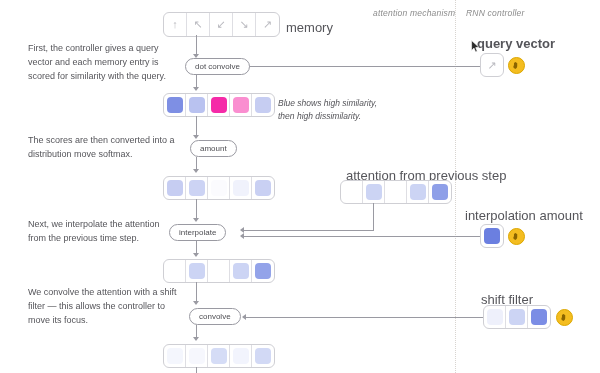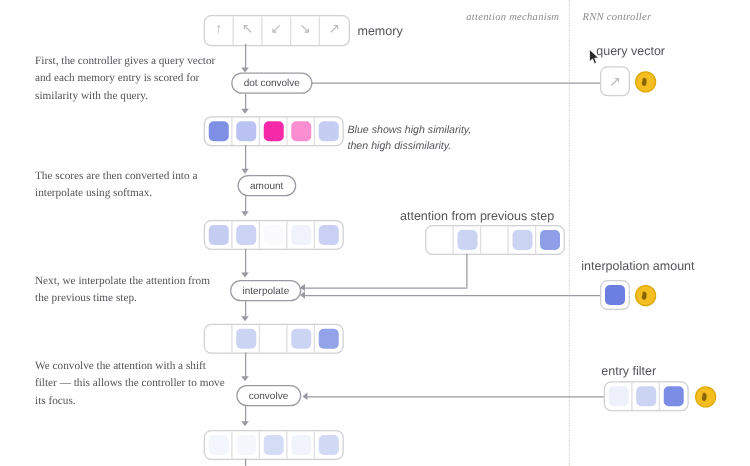--- a/index.html
+++ b/index.html
@@ -11,21 +11,21 @@
     width: 600px;
     height: 373px;
     position: relative;
     overflow: hidden;
     font-family: "Liberation Sans", sans-serif;
     color: #4a4a4a;
     -webkit-font-smoothing: antialiased;
   }
 
   
-  .abs { position: absolute; font-family: Liberation Serif, serif; }
+  .abs { position: absolute; }
 
   
   .col-head {
     font-style: italic;
     font-size: 8.5px;
     color: #8c8c8c;
     letter-spacing: .2px;
     white-space: nowrap;
   }
 
@@ -122,21 +122,21 @@
     position: absolute;
     width: 0; height: 0;
     border-top: 3.2px solid transparent;
     border-bottom: 3.2px solid transparent;
     border-right: 4.5px solid #9a9aa2;
   }
 
   
   .side-label {
     position: absolute;
-    font-size: 10px;
+    font-size: 13px;
     color: #55555a;
     white-space: nowrap;
   }
   .note {
     position: absolute;
     font-style: italic;
     font-size: 8.5px;
     line-height: 12.5px;
     color: #55555a;
     white-space: pre-line;
@@ -185,21 +185,21 @@
   </div>
 </div>
 
 <div class="side-label" style="left:286px; top:20px;">memory</div>
 
 <div class="vline" style="left:196px; top:35px; height:21px;"></div>
 <div class="arrowhead-down" style="left:193px; top:54px;"></div>
 
 <div class="abs narr" style="left:28px; top:41px;">First, the controller gives a query vector and each memory entry is scored for similarity with the query.</div>
 
-<div class="side-label" style="left:477px; top:36px;">query vector</div>
+<div class="side-label" style="left:477px; top:36px;font-weight:bold;">query vector</div>
 
 <div class="strip" style="left:480px; top:53px;">
   <div class="cell">
     <span class="arrow" style="font-size:11px;color:#b9b9bf;">↗</span>
   </div>
 </div>
 
 <div class="gold-handle" style="left:508px; top:57px;">
   <svg width="9" height="9" viewBox="0 0 10 10" aria-hidden="true">
     <path d="M3 8.4 C1.3 7.6 1.1 5.6 2.2 4.6 L2.2 2.3 C2.2 1.7 3.1 1.7 3.1 2.3 L3.1 4.2
@@ -234,21 +234,21 @@
       <div class="swatch" style="background:#c6cdf2;"></div>
     </div>
 </div>
 
 <div class="note" style="left:278px; top:97px;">Blue shows high similarity,
 then high dissimilarity.</div>
 
 <div class="vline" style="left:196px; top:116px; height:21px;"></div>
 <div class="arrowhead-down" style="left:193px; top:135px;"></div>
 
-<div class="abs narr" style="left:28px; top:133px;">The scores are then converted into a interpolate using softmax.</div>
+<div class="abs narr" style="left:28px; top:133px;">The scores are then converted into a distribution move softmax.</div>
 
 <div class="pill" style="left:190px; top:140px;">amount</div>
 
 <div class="vline" style="left:196px; top:157px; height:14px;"></div>
 <div class="arrowhead-down" style="left:193px; top:169px;"></div>
 
 <div class="strip" style="left:163px; top:176px;">
   <div class="cell">
       <div class="swatch" style="background:#c6cdf2;"></div>
     </div>
@@ -262,21 +262,21 @@
       <div class="swatch" style="background:#f0f2fc;"></div>
     </div>
   <div class="cell">
       <div class="swatch" style="background:#c9d0f3;"></div>
     </div>
 </div>
 
 <div class="vline" style="left:196px; top:199px; height:21px;"></div>
 <div class="arrowhead-down" style="left:193px; top:218px;"></div>
 
-<div class="side-label" style="left:320px; top:168px;text-align:right;">attention from previous step</div>
+<div class="side-label" style="left:346px; top:168px;text-align:right;">attention from previous step</div>
 
 <div class="strip" style="left:340px; top:180px;">
   <div class="cell">
       <div class="swatch" style="background:#ffffff;"></div>
     </div>
   <div class="cell">
       <div class="swatch" style="background:#ccd4f4;"></div>
     </div>
   <div class="cell">
       <div class="swatch" style="background:#ffffff;"></div>
@@ -308,21 +308,21 @@
     <path d="M3 8.4 C1.3 7.6 1.1 5.6 2.2 4.6 L2.2 2.3 C2.2 1.7 3.1 1.7 3.1 2.3 L3.1 4.2
              L3.1 1.5 C3.1 0.9 4.0 0.9 4.0 1.5 L4.0 4.2 L4.0 1.8 C4.0 1.2 4.9 1.2 4.9 1.8
              L4.9 4.3 L4.9 2.6 C4.9 2.0 5.8 2.0 5.8 2.6 L5.8 5.6
              C5.8 7.4 4.8 8.6 3.6 8.8 Z" fill="#8a6400"></path>
   </svg>
 </div>
 
 <div class="hline" style="left:241px; top:236px; width:239px;"></div>
 <div class="arrowhead-left" style="left:240px; top:233px;"></div>
 
-<div class="pill" style="left:184px; top:224px;">interpolate</div>
+<div class="pill" style="left:169px; top:224px;">interpolate</div>
 
 <div class="vline" style="left:196px; top:241px; height:14px;"></div>
 <div class="arrowhead-down" style="left:193px; top:253px;"></div>
 
 <div class="strip" style="left:163px; top:259px;">
   <div class="cell">
       <div class="swatch" style="background:#ffffff;"></div>
     </div>
   <div class="cell">
       <div class="swatch" style="background:#ccd4f4;"></div>
@@ -336,21 +336,21 @@
   <div class="cell">
       <div class="swatch" style="background:#93a3e9;"></div>
     </div>
 </div>
 
 <div class="vline" style="left:196px; top:282px; height:21px;"></div>
 <div class="arrowhead-down" style="left:193px; top:301px;"></div>
 
 <div class="abs narr" style="left:28px; top:285px;">We convolve the attention with a shift filter — this allows the controller to move its focus.</div>
 
-<div class="side-label" style="left:481px; top:292px;">entry filter</div>
+<div class="side-label" style="left:481px; top:292px;">shift filter</div>
 
 <div class="strip" style="left:483px; top:305px;">
   <div class="cell">
       <div class="swatch" style="background:#eef0fb;"></div>
     </div>
   <div class="cell">
       <div class="swatch" style="background:#ccd4f4;"></div>
     </div>
   <div class="cell">
       <div class="swatch" style="background:#7b8de5;"></div>

